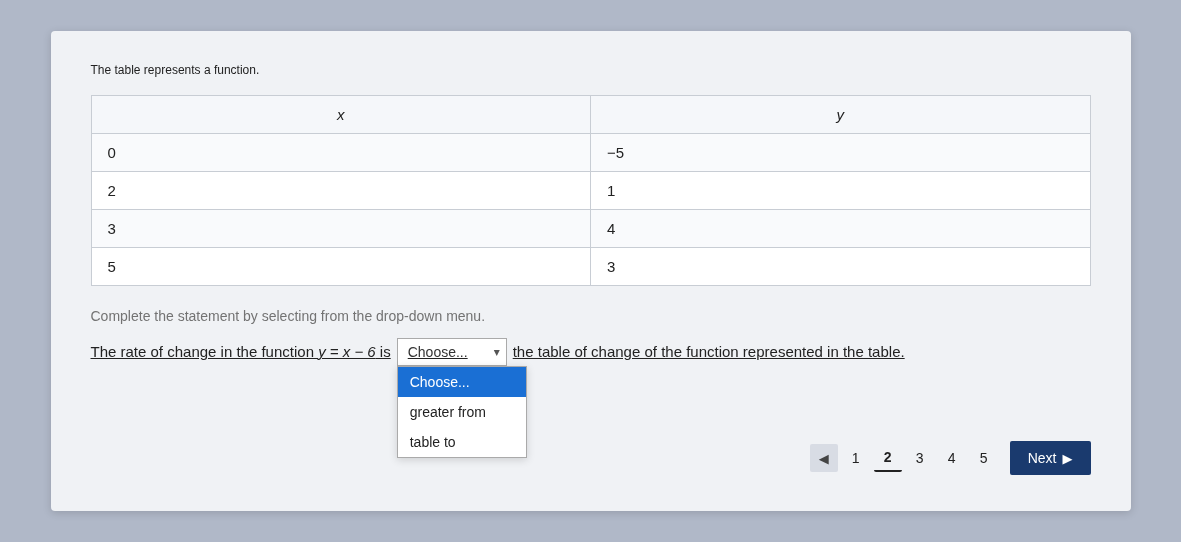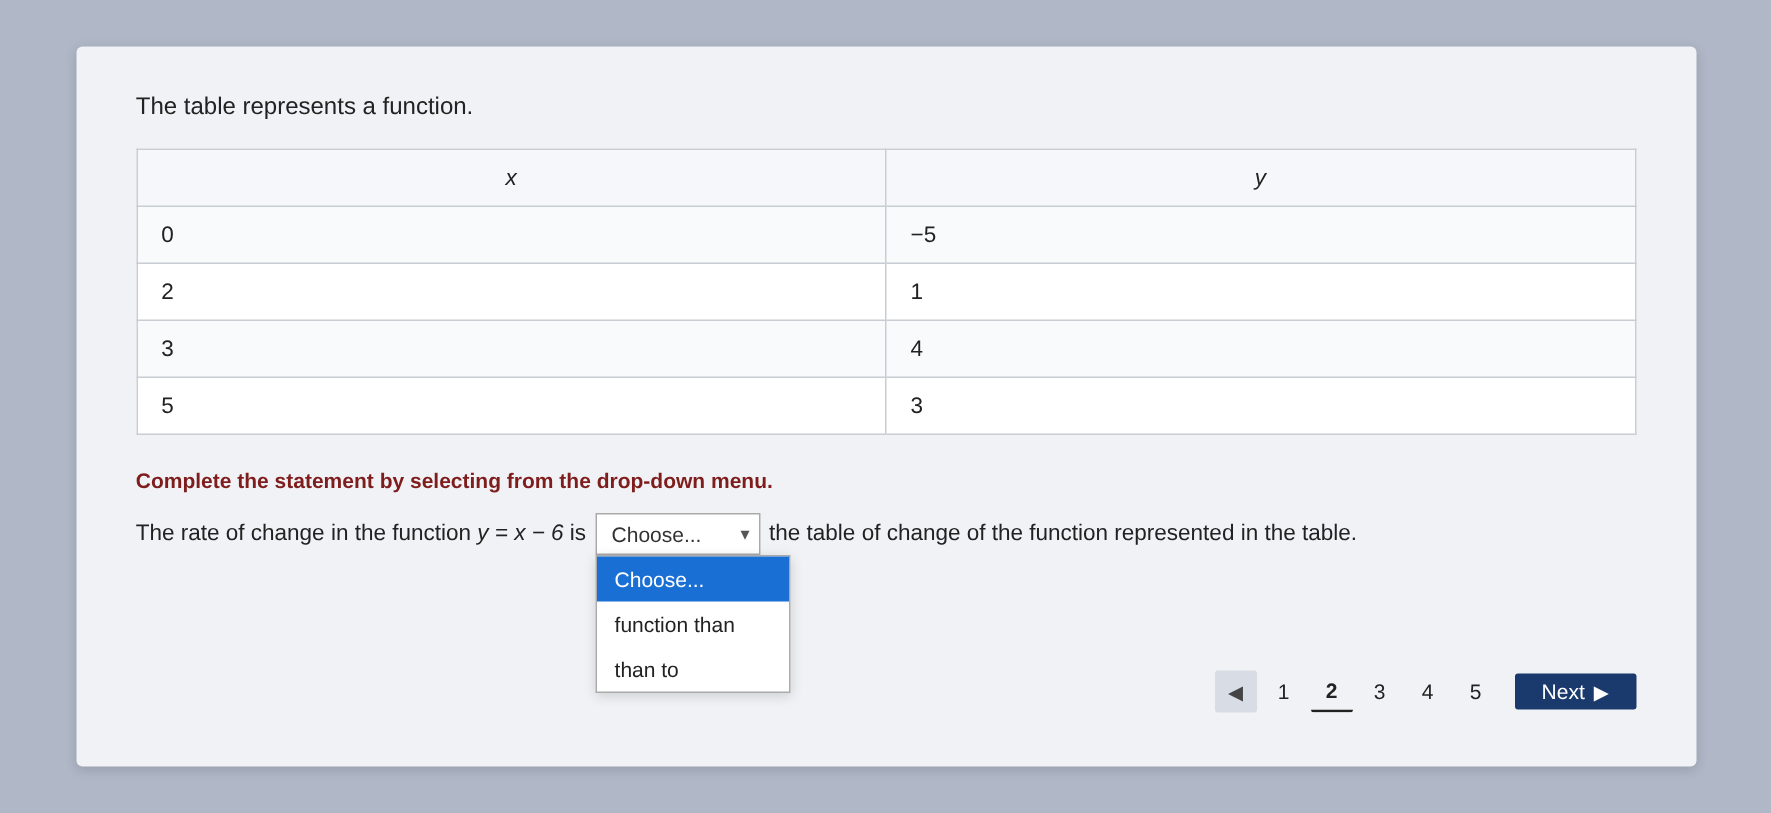--- a/index.html
+++ b/index.html
@@ -15,21 +15,21 @@
     .card {
       background: #f0f2f5;
       border-radius: 4px;
       padding: 32px 40px 40px 40px;
       width: 1080px;
       min-height: 480px;
       position: relative;
       box-shadow: 0 2px 8px rgba(0,0,0,0.15);
     }
     .problem-statement {
-      font-size: 16px;
+      font-size: 12px;
       color: #222;
       margin-bottom: 18px;
     }
     table.data-table {
       border-collapse: collapse;
       width: 100%;
       margin-bottom: 22px;
       background: white;
     }
     table.data-table th, table.data-table td {
@@ -45,33 +45,33 @@
       font-weight: normal;
     }
     table.data-table tbody td {
       background: white;
     }
     table.data-table tbody tr:nth-child(odd) td {
       background: #f9fafc;
     }
     .instruction {
       font-size: 14px;
-      color: #7f1d1d;
+      color: #737373;
       margin-bottom: 14px;
-      font-weight: bold;
     }
     .sentence {
       font-size: 15px;
       color: #222;
       display: flex;
       align-items: flex-start;
       gap: 6px;
       flex-wrap: wrap;
       margin-bottom: 8px;
       position: relative;
+      text-decoration: underline;
     }
     .sentence span {
       line-height: 28px;
     }
     .dropdown-wrapper {
       position: relative;
       display: inline-block;
     }
     .dropdown-trigger {
       border: 1px solid #aaa;
@@ -149,21 +149,21 @@
     }
     .page-num.active {
       border-bottom: 2px solid #222;
       font-weight: bold;
     }
     .next-btn {
       background: #1a3a6e;
       color: white;
       border: none;
       padding: 0 18px;
-      height: 24px;
+      height: 34px;
       font-size: 14px;
       cursor: pointer;
       display: flex;
       align-items: center;
       gap: 6px;
       border-radius: 2px;
       margin-left: 8px;
     }
     .next-btn .arrow {
       font-size: 13px;
@@ -208,22 +208,22 @@
   <p class="instruction">Complete the statement by selecting from the drop-down menu.</p>
 
   <div class="sentence">
     <span>The rate of change in the function <span class="math-expr">y = x − 6</span> is</span>
     <div class="dropdown-wrapper">
       <div class="dropdown-trigger">
         <span>Choose...</span>
       </div>
       <div class="dropdown-menu">
         <div class="dropdown-item selected">Choose...</div>
-        <div class="dropdown-item">function than</div>
-        <div class="dropdown-item">than to</div>
+        <div class="dropdown-item">greater from</div>
+        <div class="dropdown-item">table to</div>
       </div>
     </div>
     <span>the table of change of the function represented in the table.</span>
   </div>
 
   <div class="pagination">
     <button class="page-arrow">◀</button>
     <div class="page-num">1</div>
     <div class="page-num active">2</div>
     <div class="page-num">3</div>

